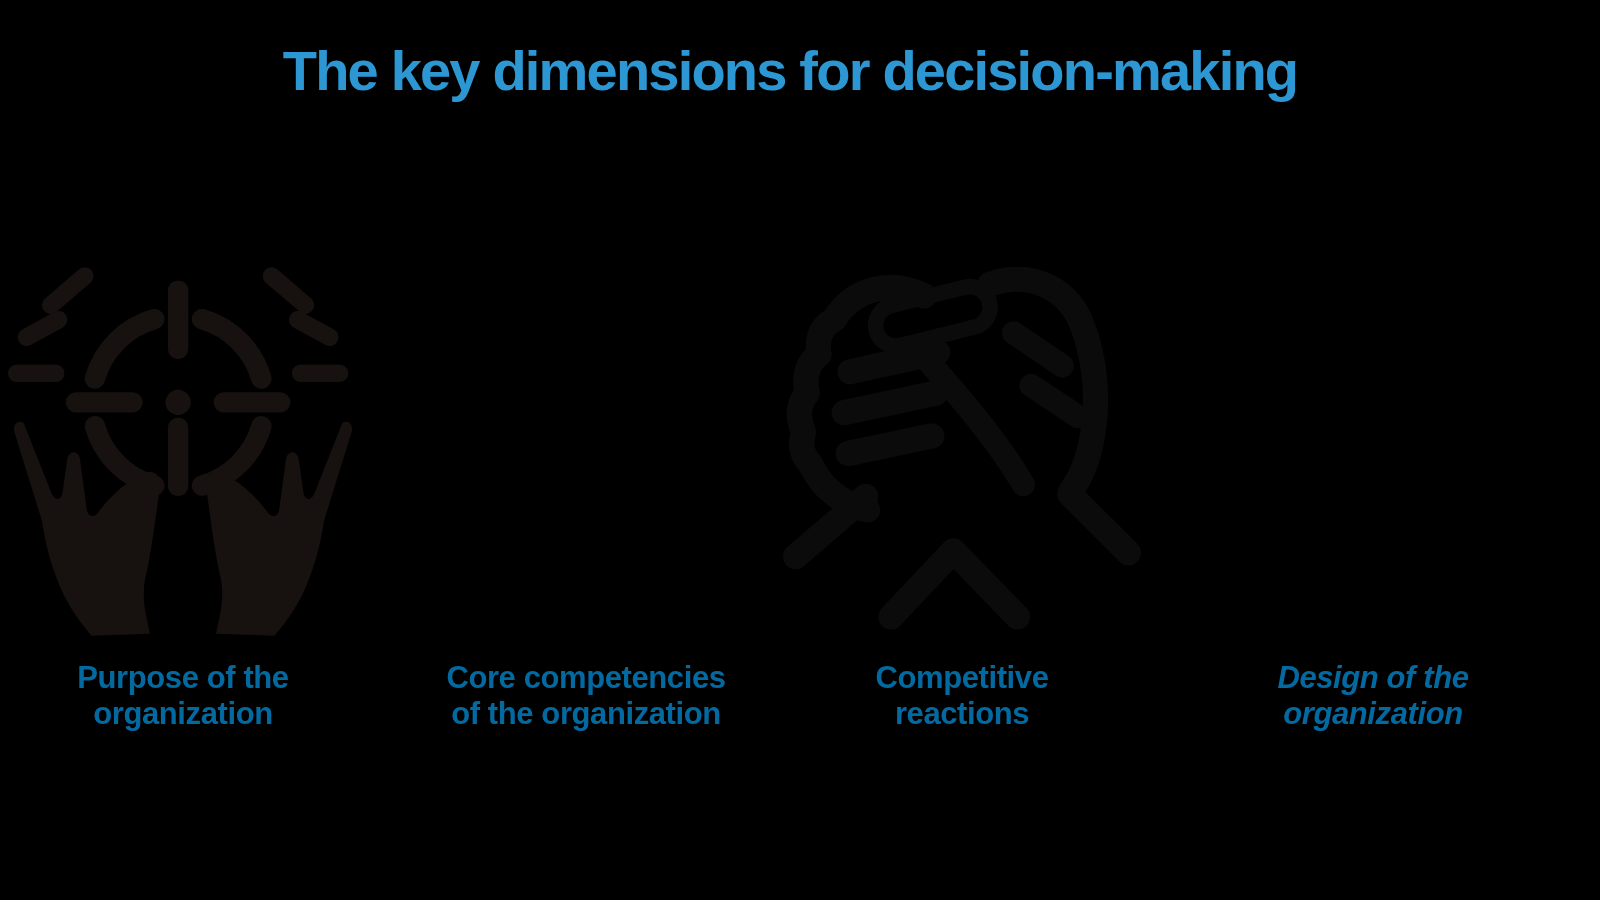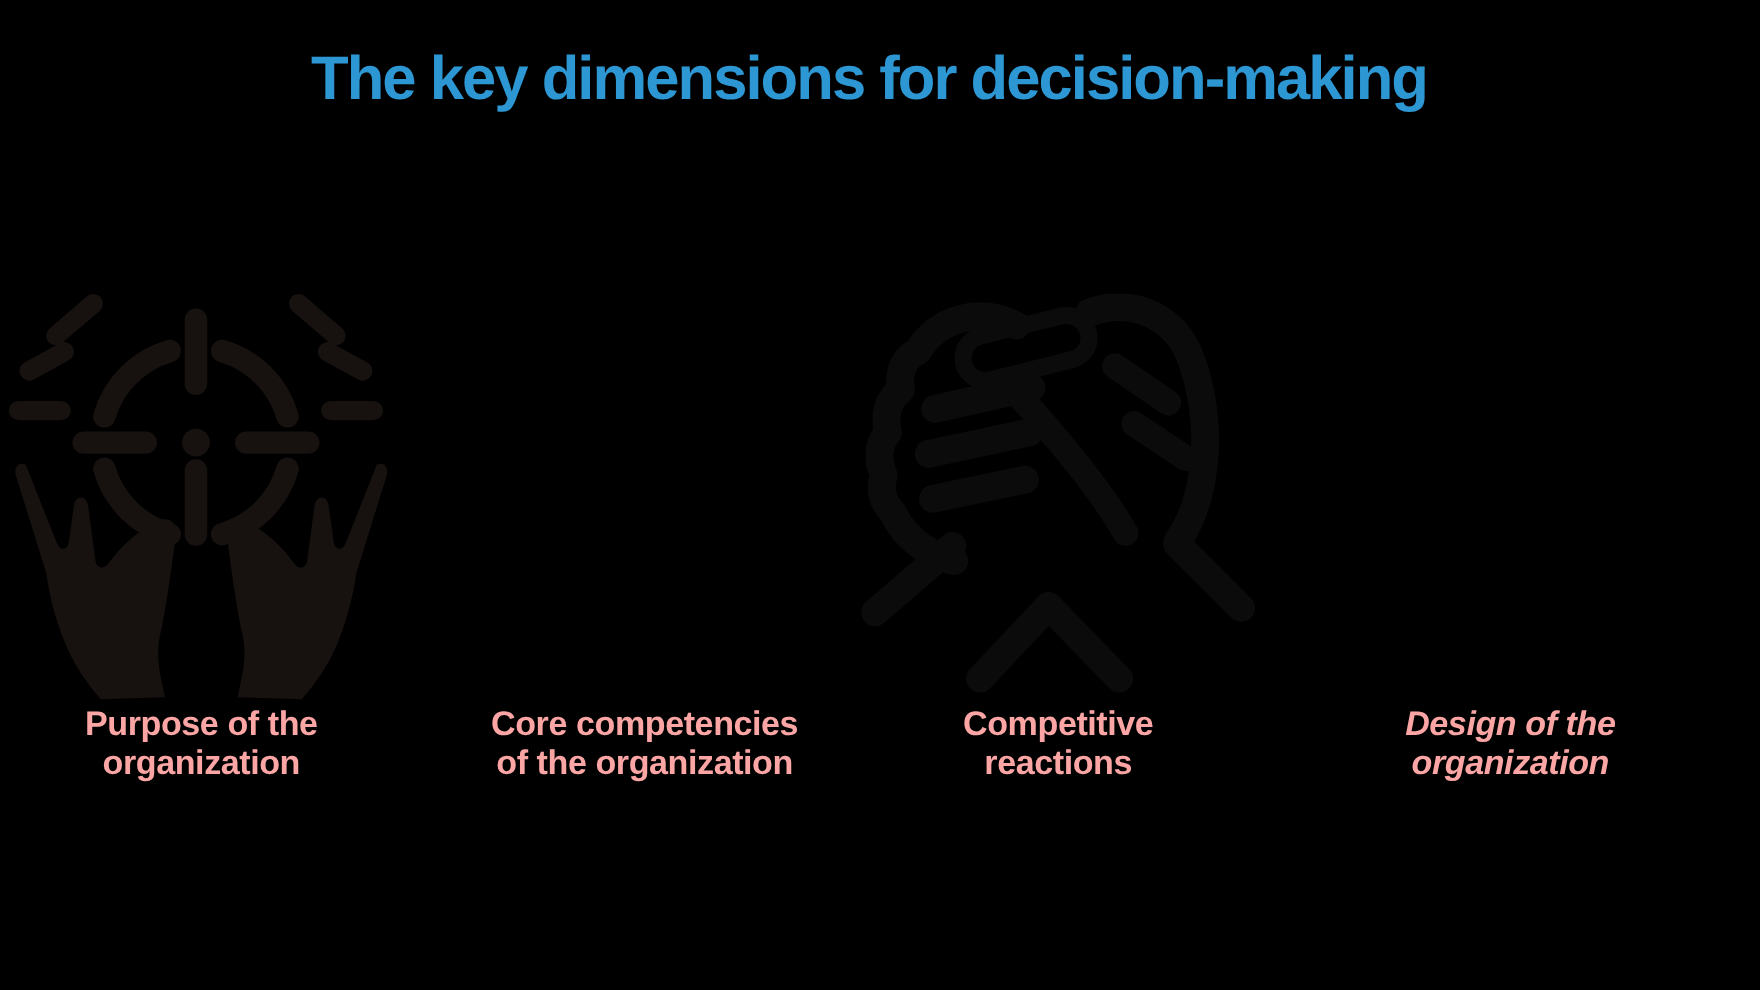--- a/index.html
+++ b/index.html
@@ -39,21 +39,22 @@
   .col-3 { left: 762px; }
   .col-4 { left: 1173px; font-style: italic; }
   .icon-slot {
     height: 385px;
     width: 100%;
     display: flex;
     align-items: flex-end;
     justify-content: center;
   }
   .label {
-    color: #fca5a5;
+    margin-top: 20px;
+    color: #0369a1;
     font-size: 31px;
     font-weight: bold;
     line-height: 36px;
     letter-spacing: -0.4px;
     text-align: center;
     white-space: pre-line;
   }
   svg { display: block; }
 </style>
 </head>

